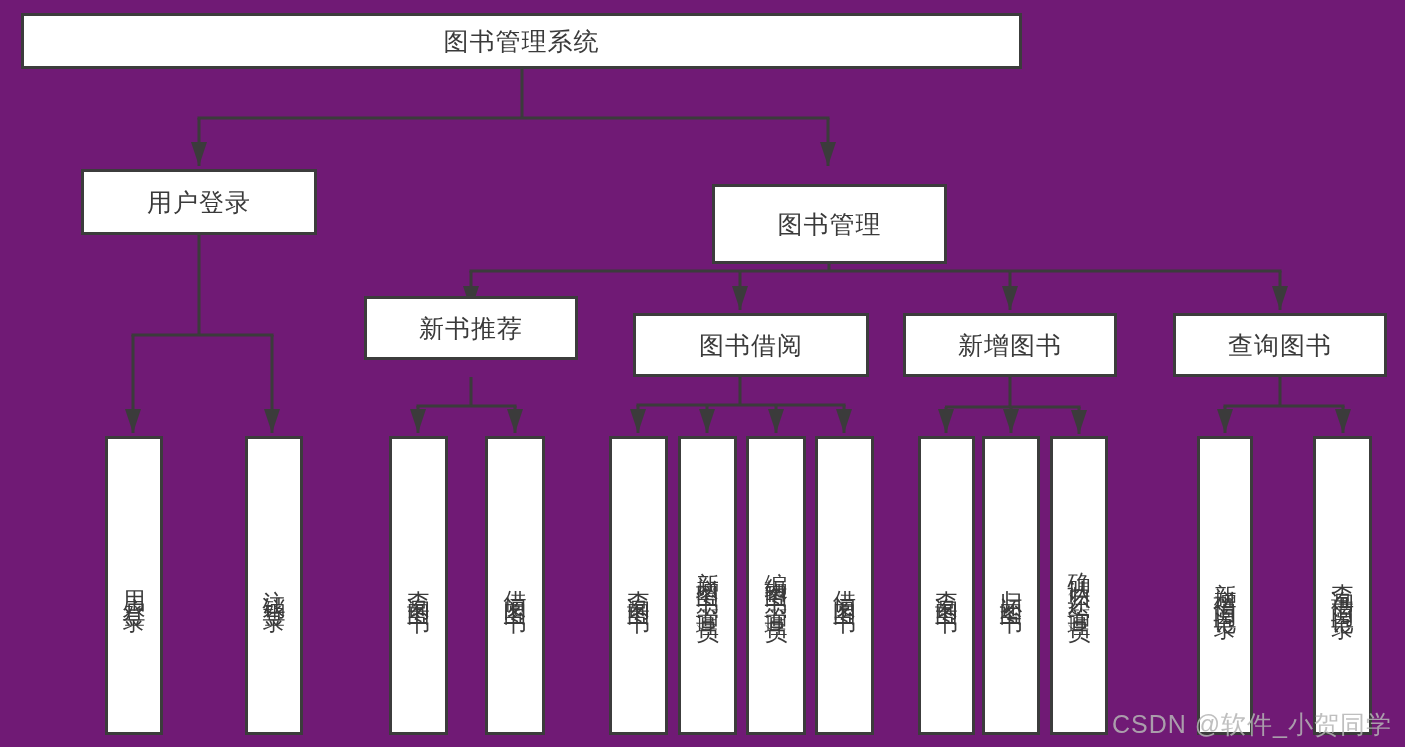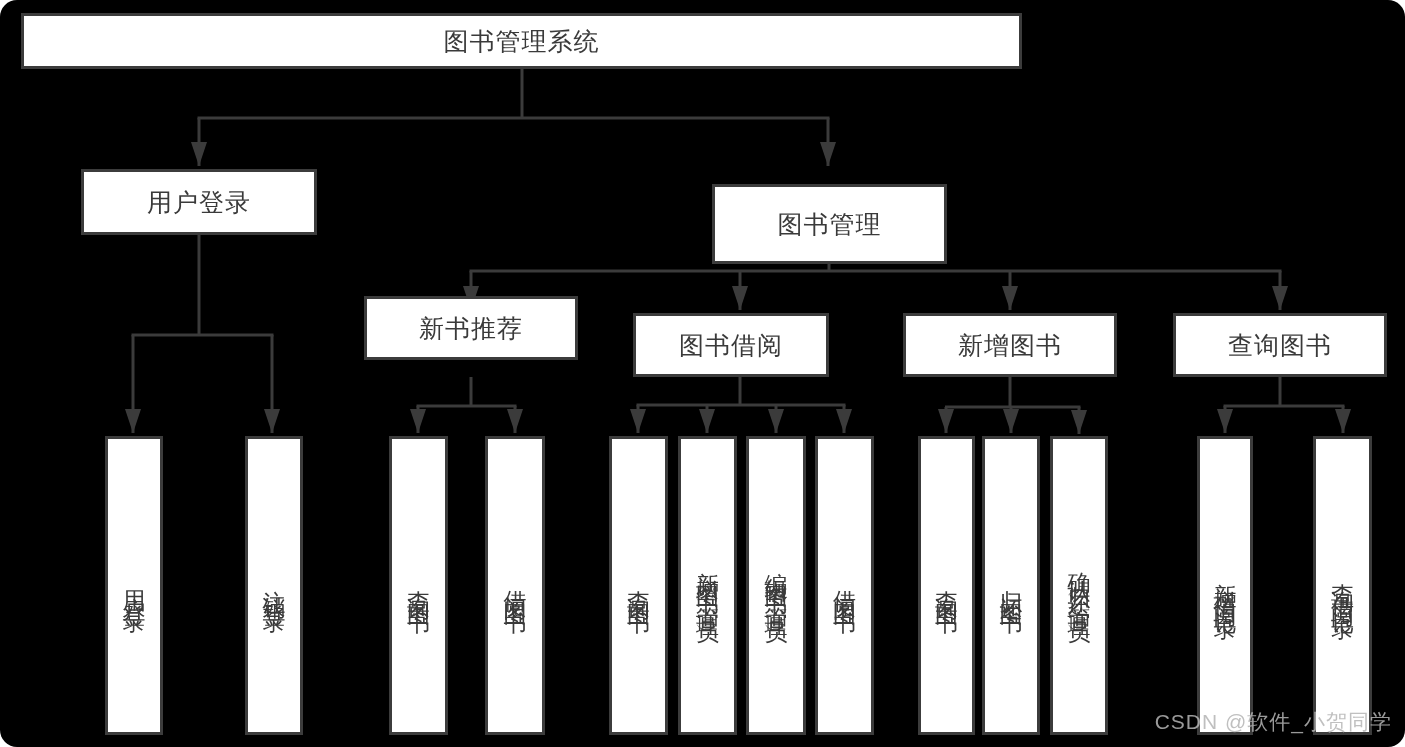--- a/index.html
+++ b/index.html
@@ -4,24 +4,23 @@
 <style>
   html, body {
     margin: 0;
     padding: 0;
     background: #ffffff;
   }
   #canvas {
     position: relative;
     width: 1405px;
     height: 747px;
-    background: #000000;
+    background: #701a75;
     font-family: "Liberation Sans", "DejaVu Sans", sans-serif;
     overflow: hidden;
-    border-radius: 17px;
   }
   #connectors {
     position: absolute;
     left: 0;
     top: 0;
     pointer-events: none;
   }
   #connectors line {
     stroke: #3b3b3b;
     stroke-width: 3;
@@ -47,21 +46,21 @@
     font-size: 23px;
     letter-spacing: 7px;
     line-height: 1;
     top: 436px;
     height: 299px;
   }
   .watermark {
     position: absolute;
     right: 13px;
     top: 708px;
-    font-size: 21px;
+    font-size: 25px;
     letter-spacing: 1px;
     color: #b5b5b5;
     opacity: 0.85;
     white-space: nowrap;
     z-index: 5;
     margin-left: 8px;
   }
 </style>
 </head>
 <body>
@@ -115,21 +114,21 @@
     <line x1="1225" y1="406" x2="1225" y2="433" marker-end="url(#arrow)"></line>
     <line x1="1343" y1="406" x2="1343" y2="433" marker-end="url(#arrow)"></line>
   </svg>
 
   <div class="box hbox" style="left:21px; top:13px; width:1001px; height:56px;">图书管理系统</div>
 
   <div class="box hbox" style="left:81px; top:169px; width:236px; height:66px;">用户登录</div>
   <div class="box hbox" style="left:712px; top:184px; width:235px; height:80px;">图书管理</div>
 
   <div class="box hbox" style="left:364px; top:296px; width:214px; height:64px;">新书推荐</div>
-  <div class="box hbox" style="left:633px; top:313px; width:196px; height:64px;">图书借阅</div>
+  <div class="box hbox" style="left:633px; top:313px; width:236px; height:64px;">图书借阅</div>
   <div class="box hbox" style="left:903px; top:313px; width:214px; height:64px;">新增图书</div>
   <div class="box hbox" style="left:1173px; top:313px; width:214px; height:64px;">查询图书</div>
 
   <div class="box vbox" style="left:105px; width:58px;">用户登录</div>
   <div class="box vbox" style="left:245px; width:58px;">注销登录</div>
 
   <div class="box vbox" style="left:389px; width:59px;">查询图书</div>
   <div class="box vbox" style="left:485px; width:60px;">借阅图书</div>
 
   <div class="box vbox" style="left:609px; width:59px;">查询图书</div>

